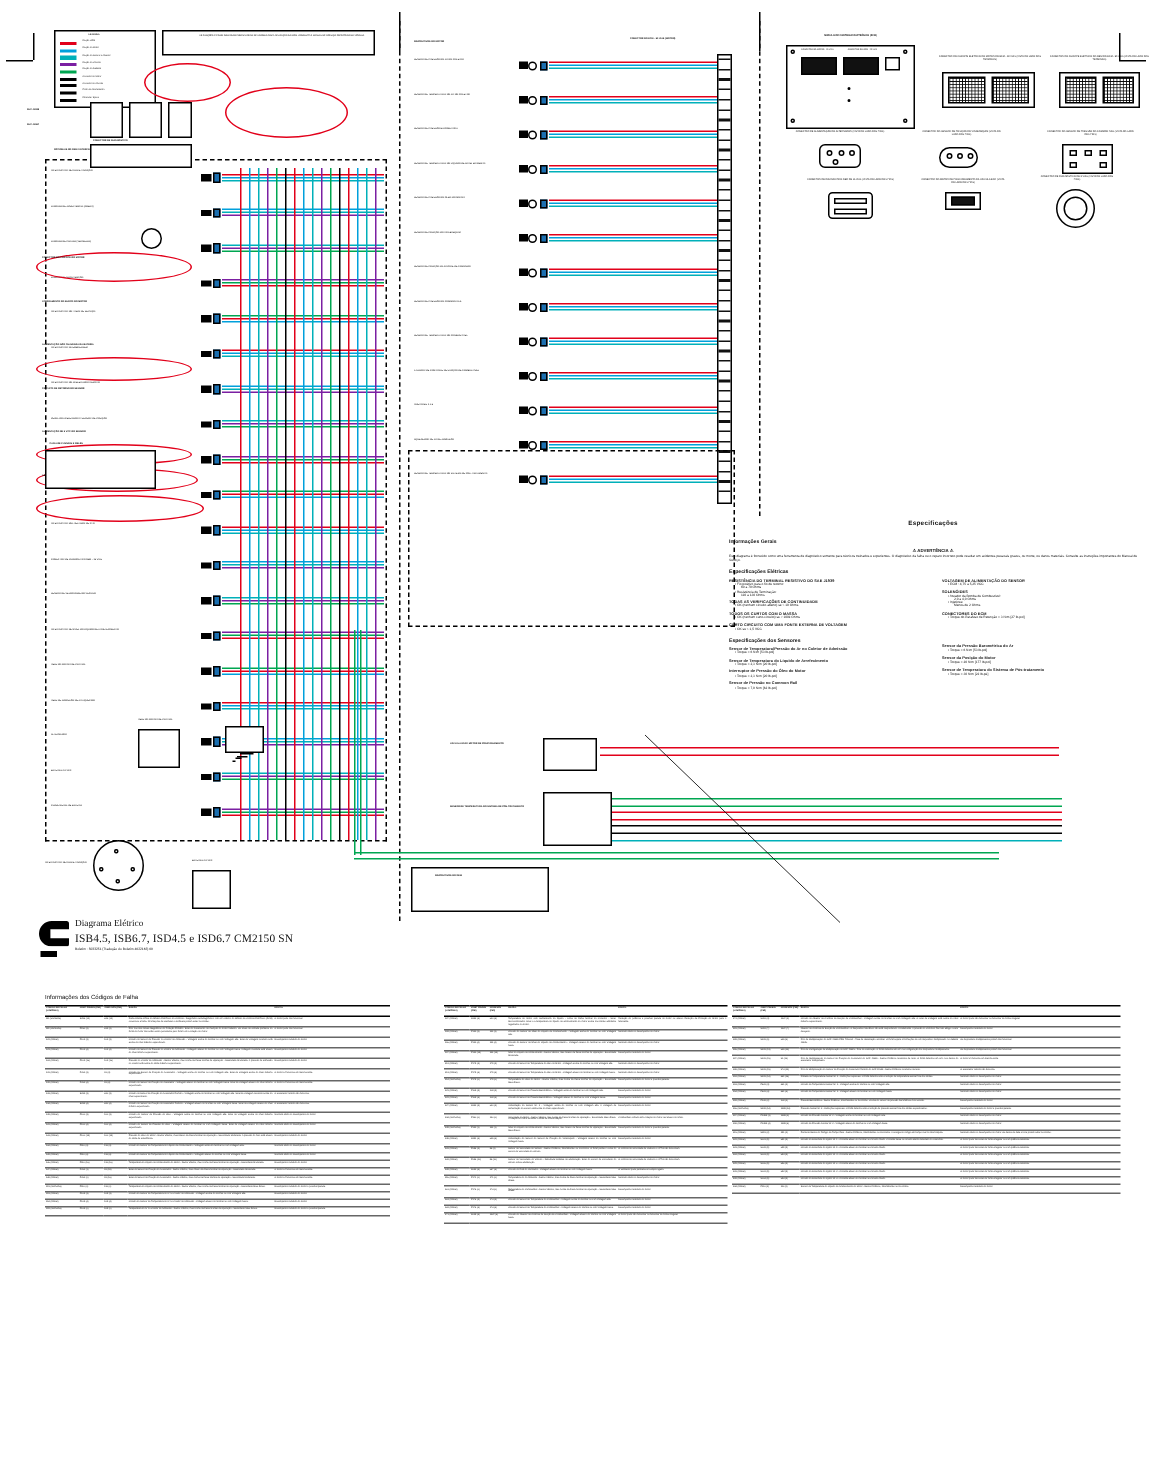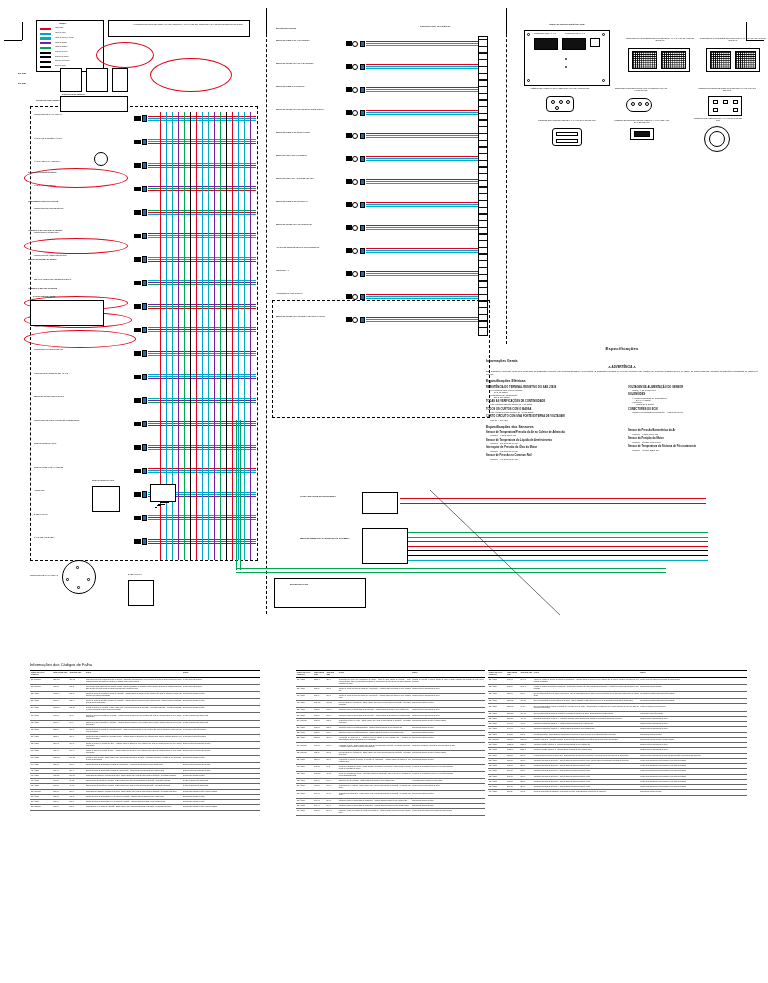--- a/index.html
+++ b/index.html
@@ -583,20 +583,29 @@
           <div class="sp-sh">Sensor da Pressão Barométrica do Ar</div>
           <div class="sp-li">• Torque = 6 N•m [53 lb-pol]</div>
           <div class="sp-sh">Sensor da Posição do Motor</div>
           <div class="sp-li">• Torque = 20 N•m [177 lb-pol]</div>
           <div class="sp-sh">Sensor de Temperatura do Sistema de Pós-tratamento</div>
           <div class="sp-li">• Torque = 30 N•m [22 lb-pé]</div>
         </div>
     </div>
   </div>
 
+  <div id="titleblock">
+    <div id="tb-logo">
+      <div class="c1"></div>
+        <div class="c2"></div>
+    </div>
+    <div id="tb-title">Diagrama Elétrico</div>
+    <div id="tb-model">ISB4.5, ISB6.7, ISD4.5 e ISD6.7 CM2150 SN</div>
+    <div id="tb-rev">Boletim : 5033251 (Tradução do Boletim 4022163)  00</div>
+  </div>
 
   <div id="faulttitle">Informações dos Códigos de Falha</div>
   <table class="ftbl" id="tbl1">
       <tbody>
         <tr>
           <th class="c-code">CÓDIGO DE FALHA (LÂMPADA)</th>
           <th class="c-j87">J1587 PID/SID (FMI)</th>
           <th class="c-j39">J1939 SPN (FMI)</th>
           <th class="c-raz">RAZÃO</th>
           <th class="c-efe">EFEITO</th>

